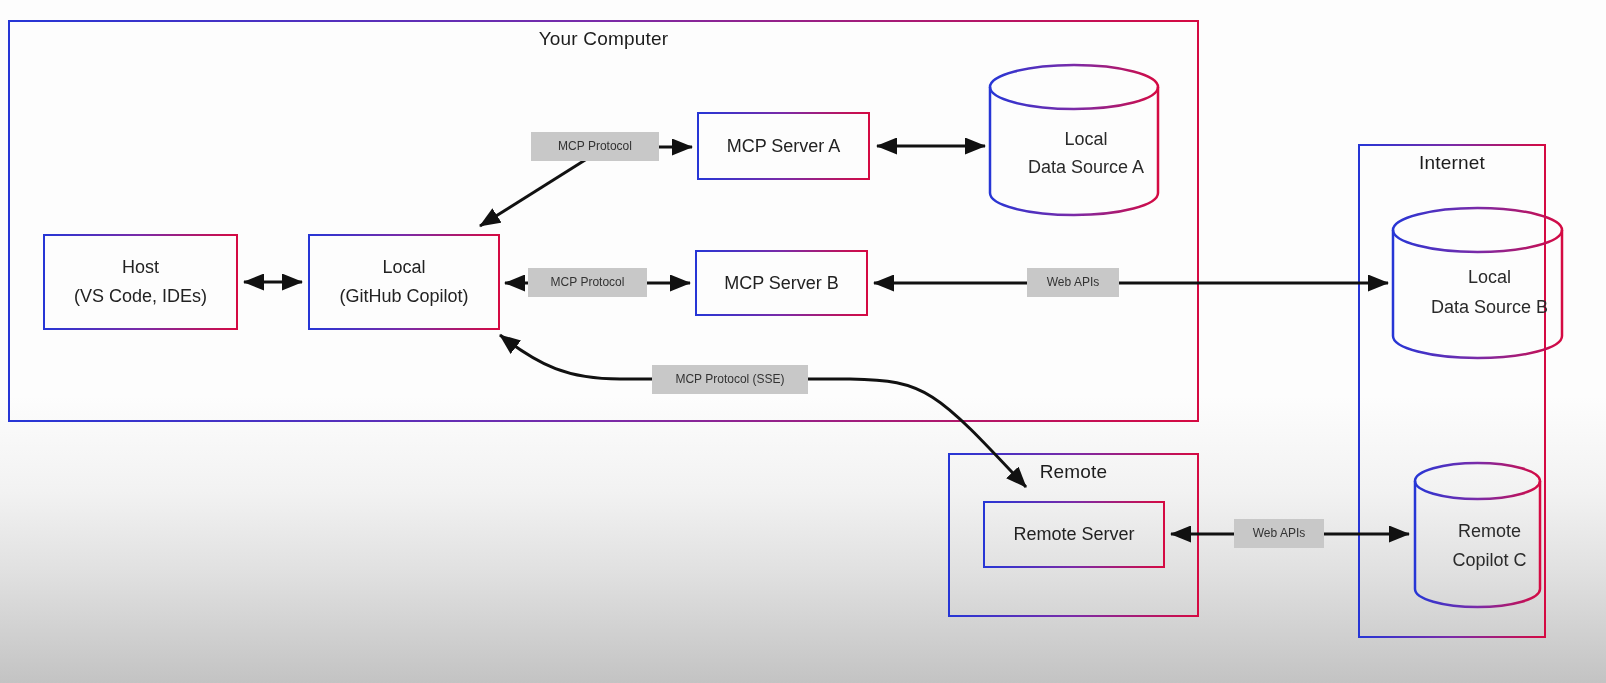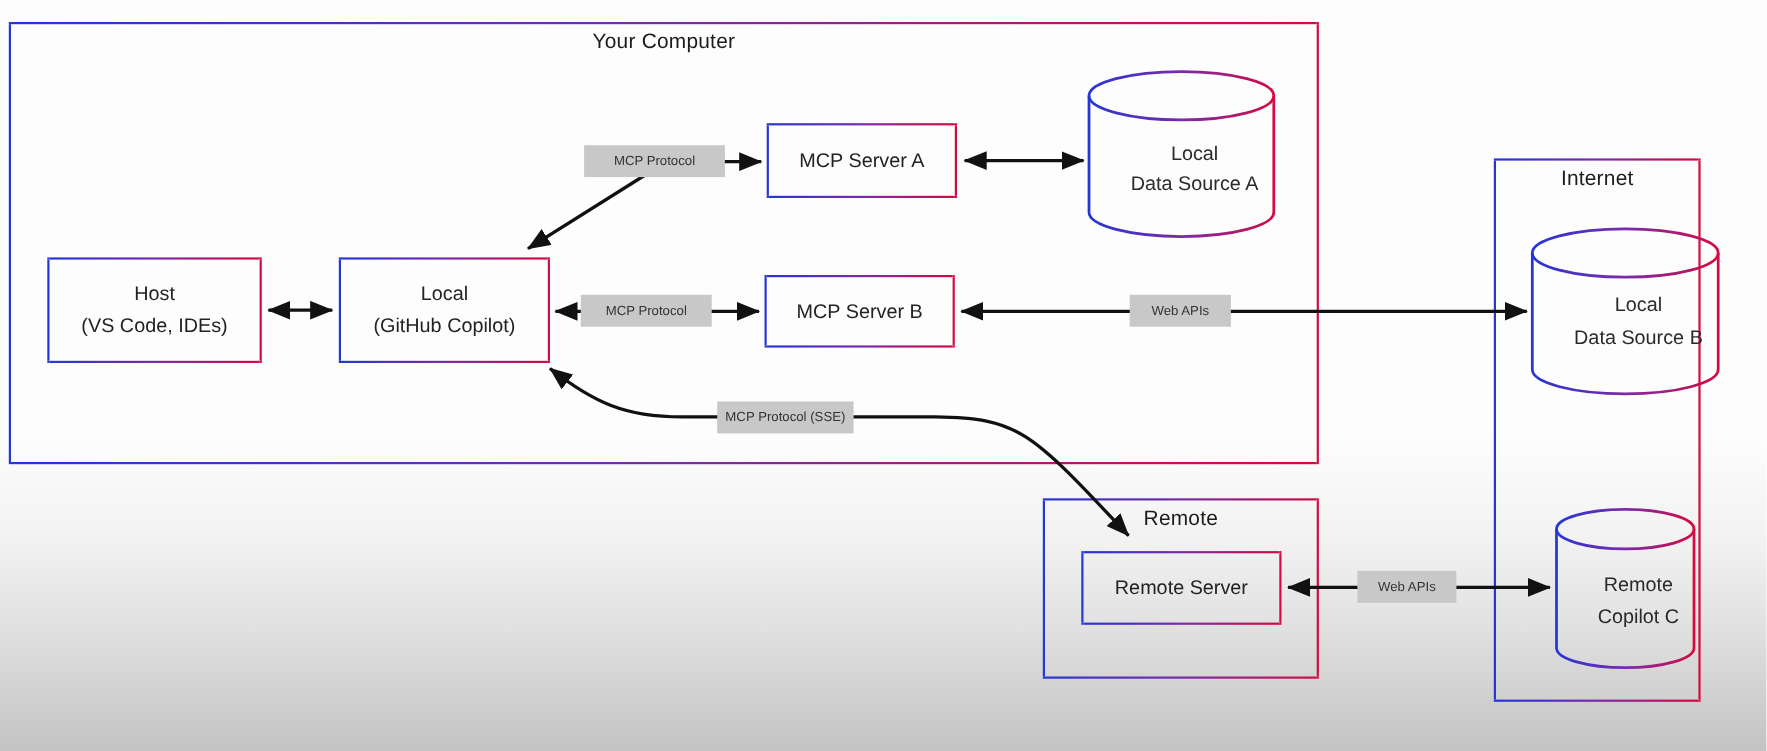--- a/index.html
+++ b/index.html
@@ -168,17 +168,17 @@
     <span>Remote</span>
     <span>Copilot C</span>
   </div>
 
   <div class="edge-label" style="left:531px;top:132px;width:128px;height:29px;line-height:29px;">MCP Protocol</div>
 
   <div class="edge-label" style="left:528px;top:268px;width:119px;height:29px;line-height:29px;">MCP Protocol</div>
 
   <div class="edge-label" style="left:1027px;top:268px;width:92px;height:29px;line-height:29px;">Web APIs</div>
 
-  <div class="edge-label" style="left:652px;top:365px;width:124px;height:29px;line-height:29px;">MCP Protocol (SSE)</div>
+  <div class="edge-label" style="left:652px;top:365px;width:156px;height:29px;line-height:29px;">MCP Protocol (SSE)</div>
 
   <div class="edge-label" style="left:1234px;top:519px;width:90px;height:29px;line-height:29px;">Web APIs</div>
 
 </div>
 
 </body></html>

